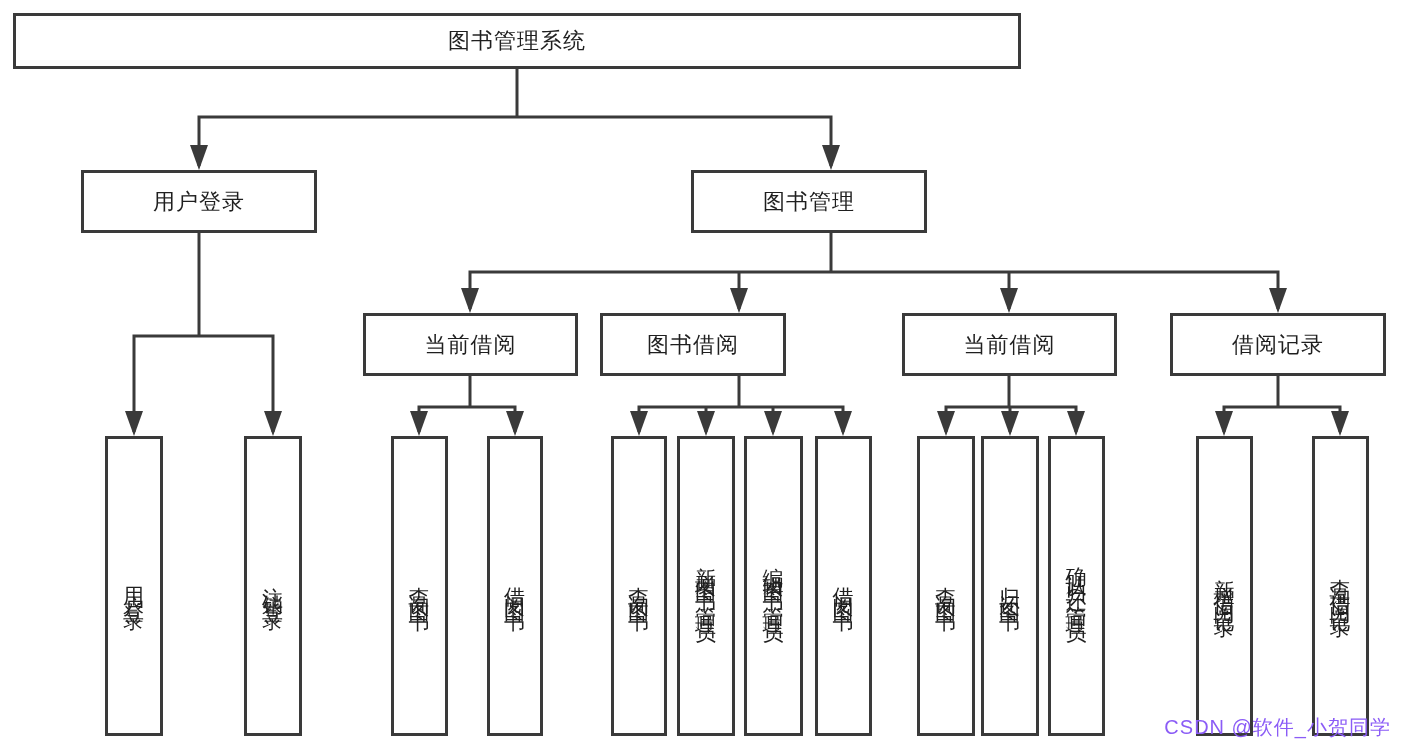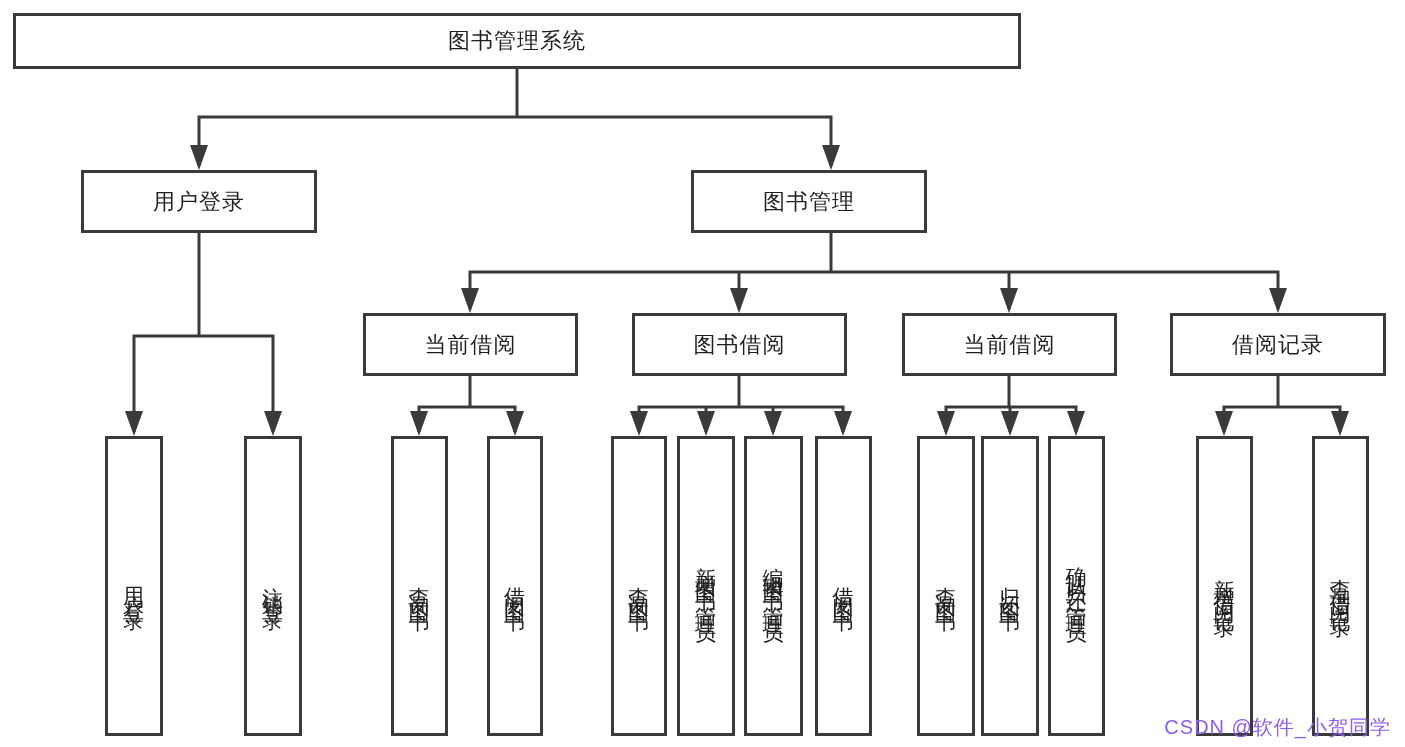--- a/index.html
+++ b/index.html
@@ -118,21 +118,21 @@
       <polygon points="1331,411 1349,411 1340,436"></polygon>
     </g>
   </svg>
 
   <div class="node hbox" style="left:13px; top:13px; width:1008px; height:56px;">图书管理系统</div>
 
   <div class="node hbox" style="left:81px; top:170px; width:236px; height:63px;">用户登录</div>
   <div class="node hbox" style="left:691px; top:170px; width:236px; height:63px;">图书管理</div>
 
   <div class="node hbox" style="left:363px; top:313px; width:215px; height:63px;">当前借阅</div>
-  <div class="node hbox" style="left:632px; top:313px; width:215px; height:63px;">图书借阅</div>
+  <div class="node hbox" style="left:600px; top:313px; width:186px; height:63px;">图书借阅</div>
   <div class="node hbox" style="left:902px; top:313px; width:215px; height:63px;">当前借阅</div>
   <div class="node hbox" style="left:1170px; top:313px; width:216px; height:63px;">借阅记录</div>
 
   <div class="node vbox" style="left:105px; top:436px; width:58px; height:300px;">用户登录</div>
   <div class="node vbox" style="left:244px; top:436px; width:58px; height:300px;">注销登录</div>
 
   <div class="node vbox" style="left:391px; top:436px; width:57px; height:300px;">查询图书</div>
   <div class="node vbox" style="left:487px; top:436px; width:56px; height:300px;">借阅图书</div>
 
   <div class="node vbox" style="left:611px; top:436px; width:56px; height:300px;">查询图书</div>

